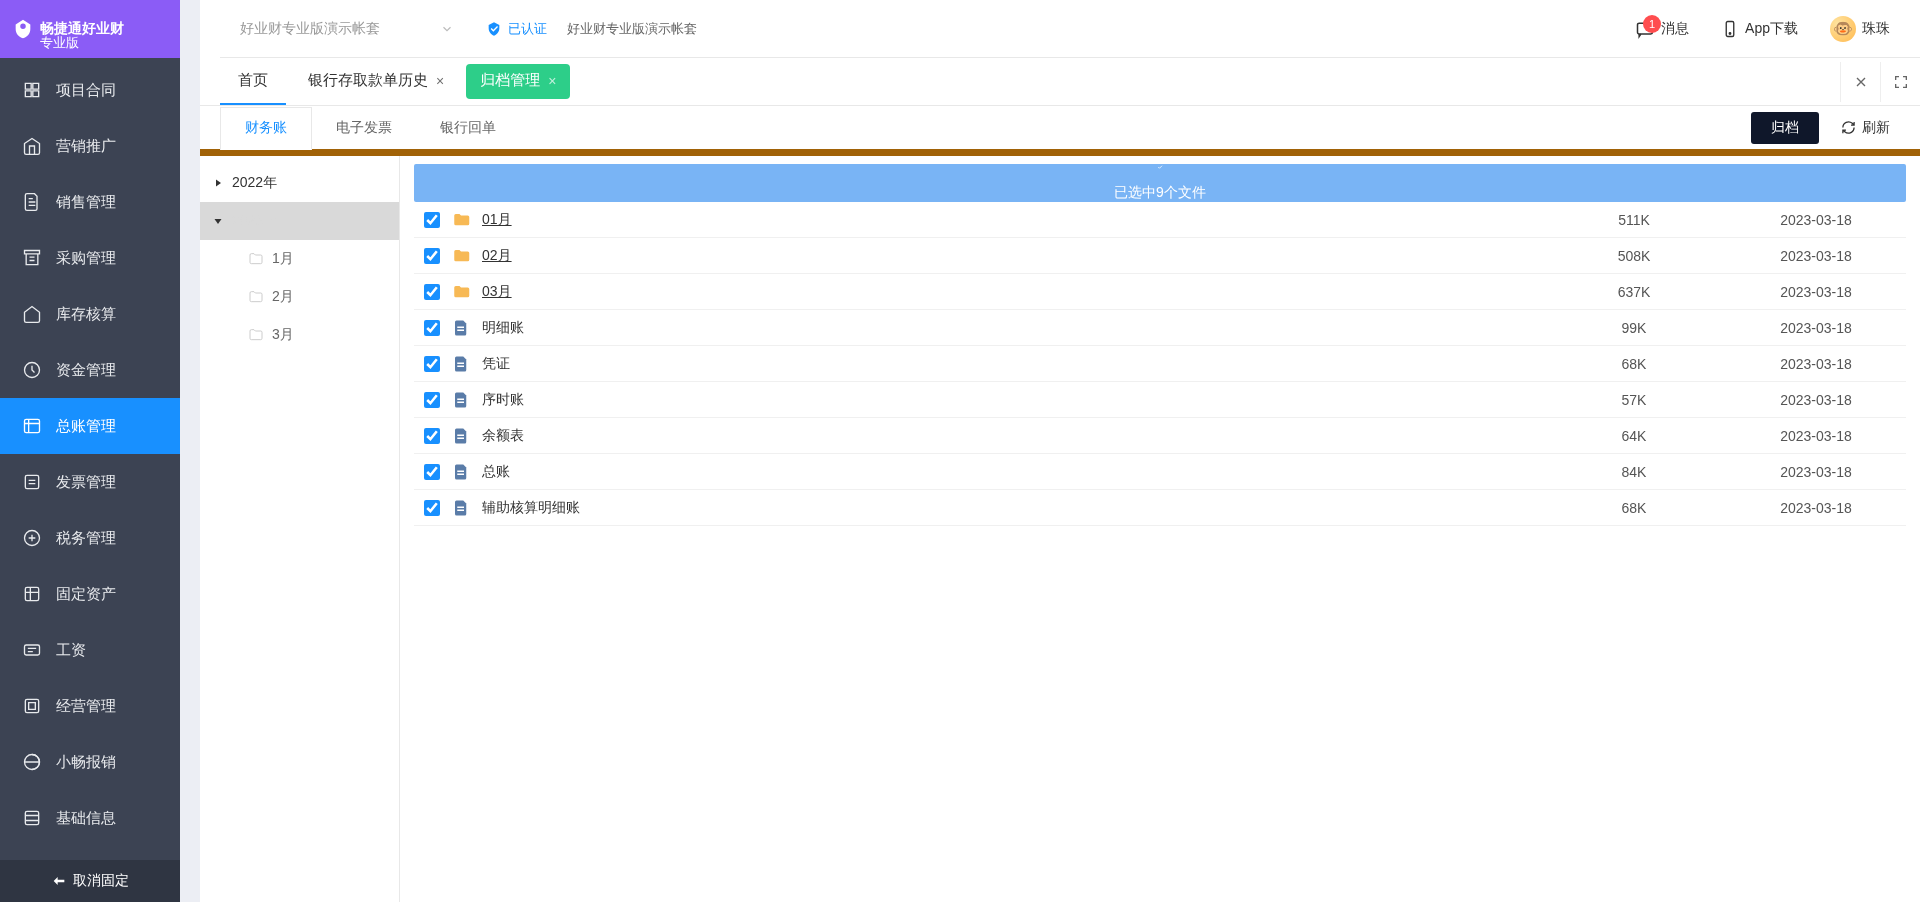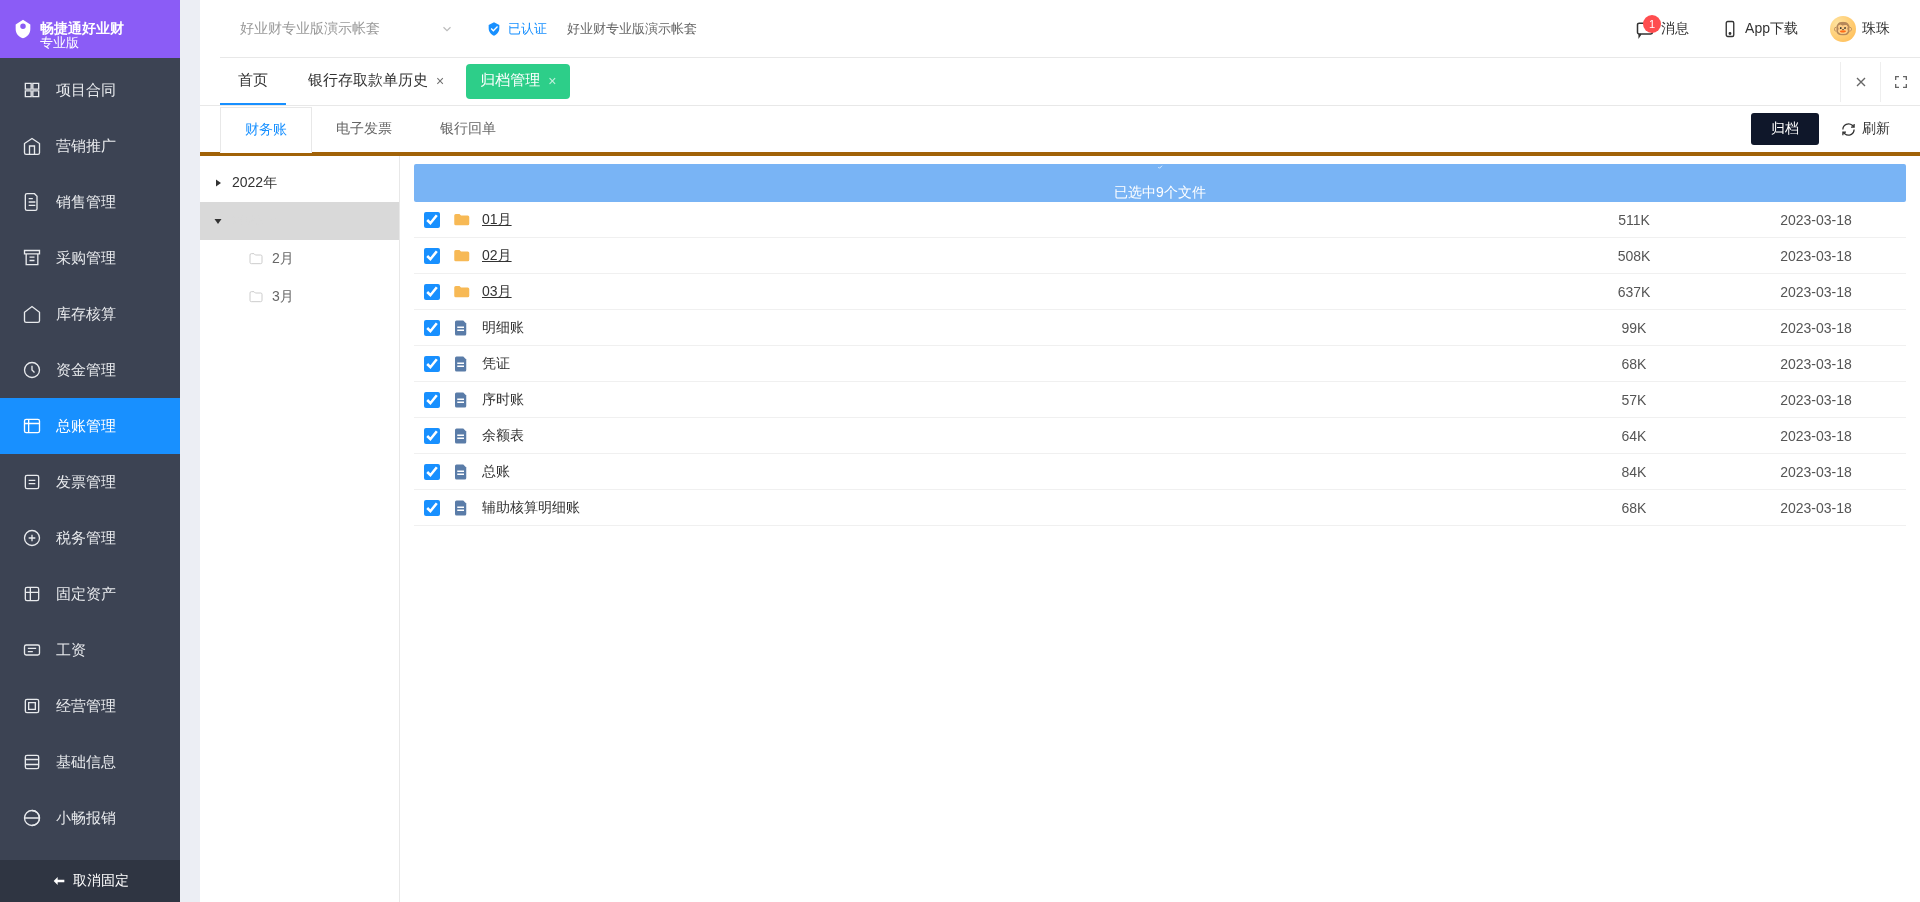--- a/index.html
+++ b/index.html
@@ -43,21 +43,21 @@
 
 .tabs-row { height: 48px; display: flex; align-items: stretch; border-bottom: 1px solid #e8e8e8; padding: 0 20px; gap: 4px; position: relative; }
 .page-tab { display: flex; align-items: center; padding: 0 18px; font-size: 15px; color: #333; cursor: pointer; gap: 8px; border-bottom: 2px solid transparent; }
 .page-tab.home { border-bottom-color: #1890ff; color: #333; }
 .page-tab.active-green { background: #2dce89; color: #fff; border-radius: 4px; margin: 6px 0; padding: 0 14px; }
 .tab-close { font-size: 14px; opacity: 0.7; cursor: pointer; }
 .tabs-right { position: absolute; right: 0; top: 0; display: flex; align-items: center; height: 100%; }
 .tabs-right-btn { width: 40px; height: 40px; display: flex; align-items: center; justify-content: center; cursor: pointer; color: #666; border-left: 1px solid #eee; }
 
 
-.sub-tabs-row { display: flex; align-items: center; border-bottom: 4px solid #a16207; padding: 0 20px; height: 50px; }
+.sub-tabs-row { display: flex; align-items: center; border-bottom: 7px solid #a16207; padding: 0 20px; height: 50px; }
 .sub-tab { padding: 0 24px; height: 100%; display: flex; align-items: center; cursor: pointer; font-size: 14px; color: #666; }
 .sub-tab.active { color: #1890ff; border: 1px solid #e8e8e8; border-bottom: 1px solid #fff; background: #fff; margin-bottom: -1px; }
 .sub-spacer { flex: 1; }
 .btn-primary { background: #0f172a; color: #fff; border: none; padding: 7px 20px; border-radius: 3px; font-size: 14px; cursor: pointer; margin-right: 12px; text-align: right; }
 .btn-text { background: none; border: none; color: #333; font-size: 14px; display: flex; align-items: center; gap: 6px; cursor: pointer; padding: 7px 10px; }
 
 
 .content { flex: 1; display: flex; min-height: 0; }
 .tree-panel { width: 200px; border-right: 1px solid #e8e8e8; padding: 8px 0; flex-shrink: 0; }
 .tree-item { display: flex; align-items: center; height: 38px; padding: 0 12px; cursor: pointer; gap: 8px; font-size: 14px; color: #333; }
@@ -170,31 +170,31 @@
         </div>
         <div class="menu-item">
           <svg class="menu-icon" viewBox="0 0 24 24" fill="none" stroke="currentColor" stroke-width="1.6">
             <rect x="4" y="4" width="16" height="16" rx="2"></rect>
             <path d="M8 8h8v8H8z"></path>
           </svg>
           <span>经营管理</span>
         </div>
         <div class="menu-item">
           <svg class="menu-icon" viewBox="0 0 24 24" fill="none" stroke="currentColor" stroke-width="1.6">
+            <circle cx="12" cy="12" r="9"></circle>
+            <path d="M12 3a9 9 0 010 18M3 12h18"></path>
+          </svg>
+          <span>小畅报销</span>
+        </div>
+        <div class="menu-item">
+          <svg class="menu-icon" viewBox="0 0 24 24" fill="none" stroke="currentColor" stroke-width="1.6">
             <rect x="4" y="4" width="16" height="16" rx="2"></rect>
             <path d="M4 9h16M4 15h16"></path>
           </svg>
           <span>基础信息</span>
-        </div>
-        <div class="menu-item">
-          <svg class="menu-icon" viewBox="0 0 24 24" fill="none" stroke="currentColor" stroke-width="1.6">
-            <circle cx="12" cy="12" r="9"></circle>
-            <path d="M12 3a9 9 0 010 18M3 12h18"></path>
-          </svg>
-          <span>小畅报销</span>
         </div>
         <div class="menu-item"></div>
       </div>
     <div class="sidebar-footer">
       <svg width="16" height="16" viewBox="0 0 24 24" fill="currentColor">
           <path d="M4 12l6-6v4h10v4H10v4l-6-6z"></path>
         </svg>
       <span>取消固定</span>
     </div>
   </div>
@@ -290,20 +290,26 @@
         <div class="tree-item sel">
           <svg class="tree-caret" viewBox="0 0 24 24" fill="currentColor">
               <path d="M5 8l7 10 7-10H5z"></path>
             </svg>
           <span style="color:#d9d9d9">2023年</span>
         </div>
         <div class="tree-item child">
           <svg class="folder-sm" viewBox="0 0 24 24" fill="none" stroke="currentColor" stroke-width="1.5">
               <path d="M3 6a2 2 0 012-2h4l2 2h8a2 2 0 012 2v9a2 2 0 01-2 2H5a2 2 0 01-2-2V6z"></path>
             </svg>
+          <span>1月</span>
+        </div>
+        <div class="tree-item child">
+          <svg class="folder-sm" viewBox="0 0 24 24" fill="none" stroke="currentColor" stroke-width="1.5">
+              <path d="M3 6a2 2 0 012-2h4l2 2h8a2 2 0 012 2v9a2 2 0 01-2 2H5a2 2 0 01-2-2V6z"></path>
+            </svg>
           <span>2月</span>
         </div>
         <div class="tree-item child">
           <svg class="folder-sm" viewBox="0 0 24 24" fill="none" stroke="currentColor" stroke-width="1.5">
               <path d="M3 6a2 2 0 012-2h4l2 2h8a2 2 0 012 2v9a2 2 0 01-2 2H5a2 2 0 01-2-2V6z"></path>
             </svg>
           <span>3月</span>
         </div>
       </div>
 

